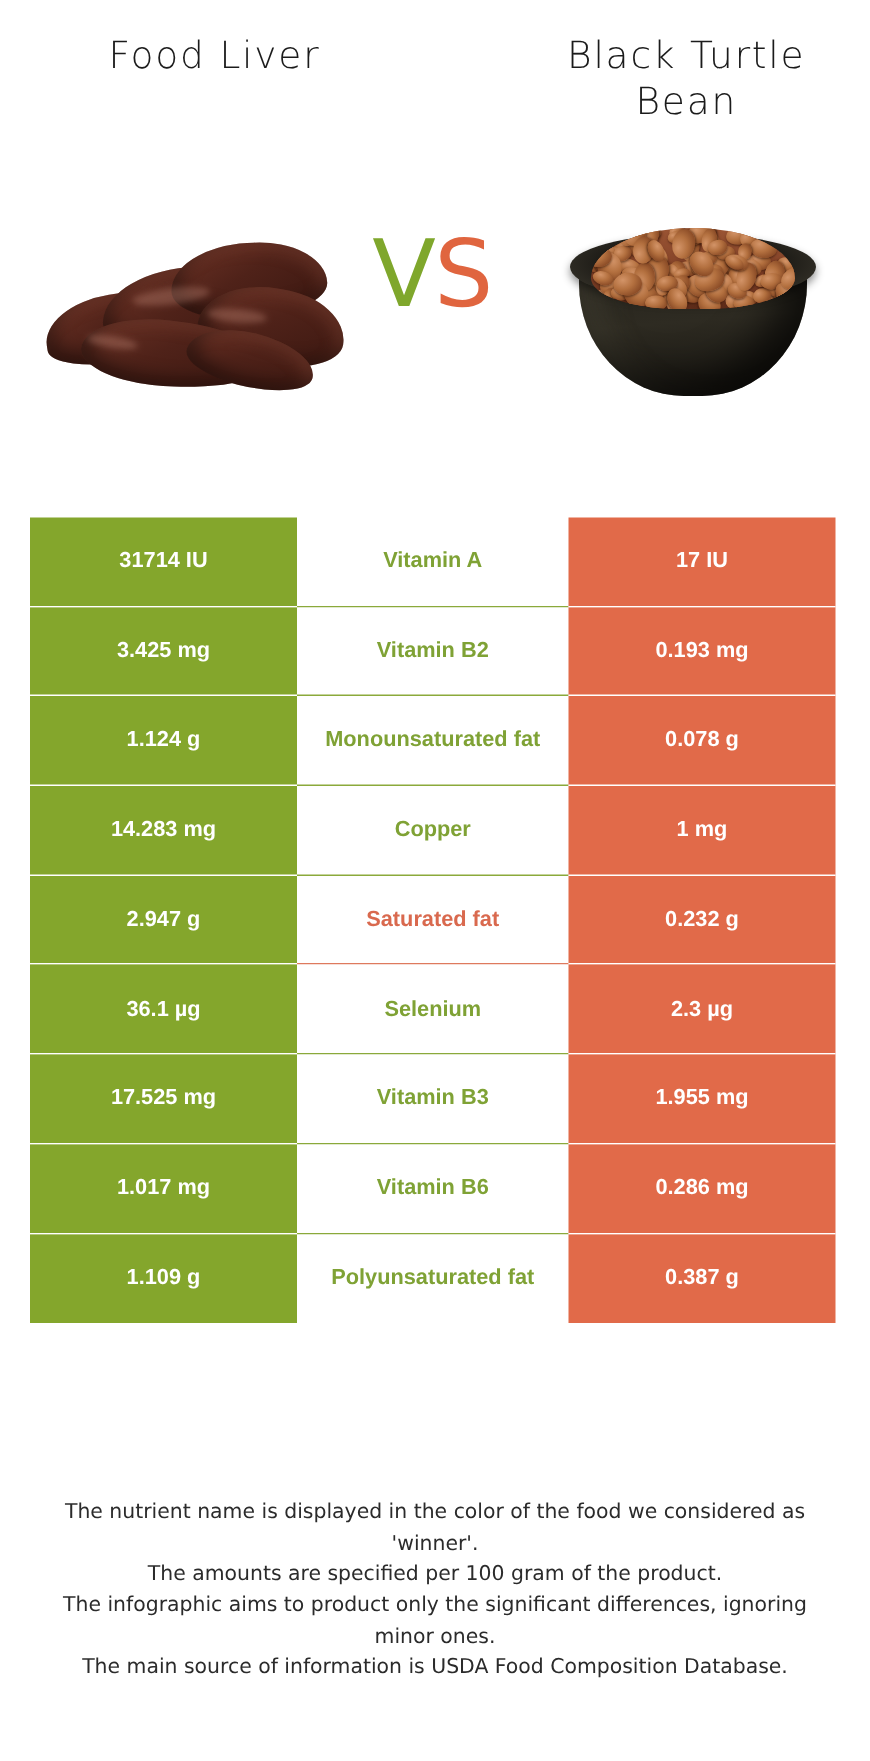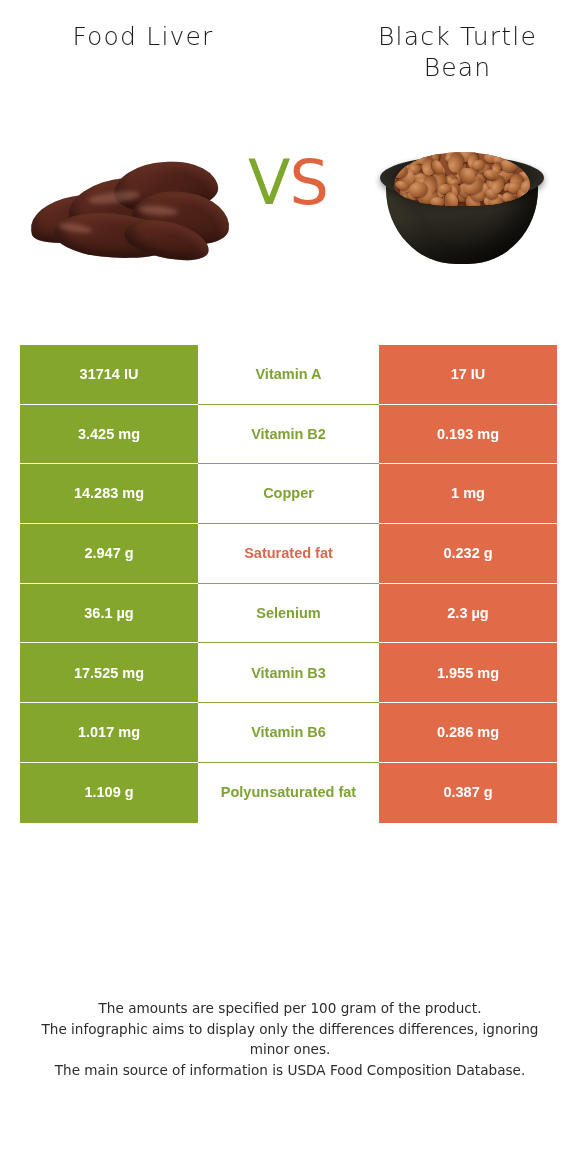--- a/index.html
+++ b/index.html
@@ -363,20 +363,25 @@
         <div class="cell cell-left">31714 IU</div>
         <div class="cell cell-mid win-green">Vitamin A</div>
         <div class="cell cell-right">17 IU</div>
       </div>
       <div class="trow">
         <div class="cell cell-left">3.425 mg</div>
         <div class="cell cell-mid win-green">Vitamin B2</div>
         <div class="cell cell-right">0.193 mg</div>
       </div>
       <div class="trow">
+        <div class="cell cell-left">1.124 g</div>
+        <div class="cell cell-mid win-green">Monounsaturated fat</div>
+        <div class="cell cell-right">0.078 g</div>
+      </div>
+      <div class="trow">
         <div class="cell cell-left">14.283 mg</div>
         <div class="cell cell-mid win-green">Copper</div>
         <div class="cell cell-right">1 mg</div>
       </div>
       <div class="trow">
         <div class="cell cell-left">2.947 g</div>
         <div class="cell cell-mid win-orange">Saturated fat</div>
         <div class="cell cell-right">0.232 g</div>
       </div>
       <div class="trow">
@@ -395,18 +400,19 @@
         <div class="cell cell-right">0.286 mg</div>
       </div>
       <div class="trow">
         <div class="cell cell-left">1.109 g</div>
         <div class="cell cell-mid win-green">Polyunsaturated fat</div>
         <div class="cell cell-right">0.387 g</div>
       </div>
     </div>
 
   <div class="footer">
+    <p>The nutrient name is displayed in the color of the food we considered as 'winner'.</p>
     <p>The amounts are specified per 100 gram of the product.</p>
-    <p>The infographic aims to display only the differences differences, ignoring minor ones.</p>
+    <p>The infographic aims to product only the significant differences, ignoring minor ones.</p>
     <p>The main source of information is USDA Food Composition Database.</p>
   </div>
 
 </div>
 
 </body></html>

